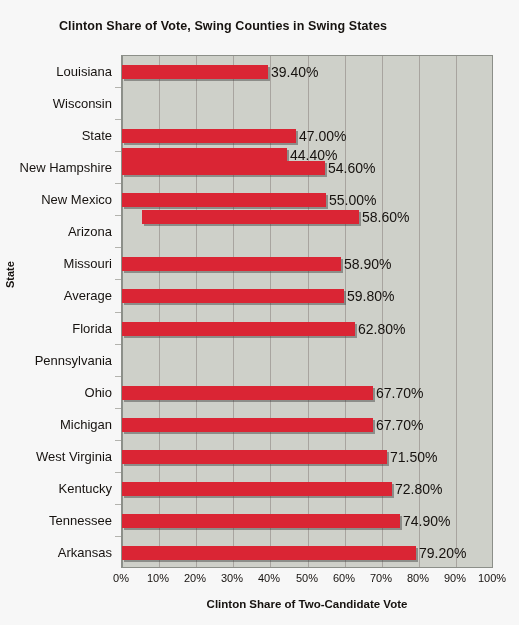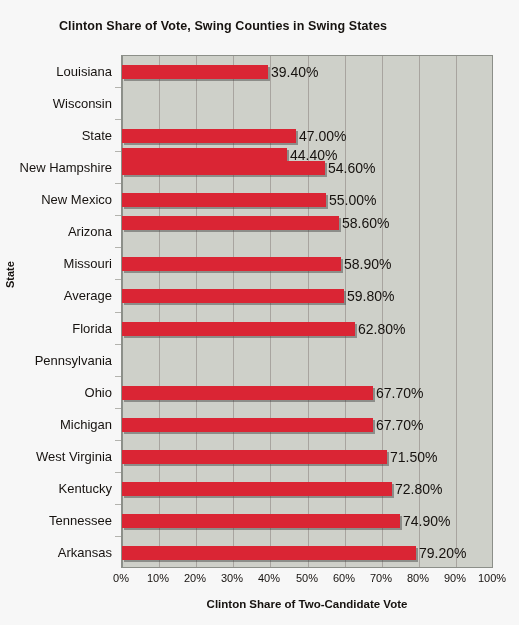--- a/index.html
+++ b/index.html
@@ -181,21 +181,21 @@
           <div class="bar-label" style="left: 174px;">47.00%</div>
         </div>
         <div class="bar-row" style="top: 96.1875px;">
           <div class="bar" style="width: 203px; background: rgb(218, 37, 52);"></div>
           <div class="bar-label" style="left: 203px;">54.60%</div>
         </div>
         <div class="bar-row" style="top: 128.25px;">
           <div class="bar" style="width: 204px; background: rgb(218, 37, 52);"></div>
           <div class="bar-label" style="left: 204px;">55.00%</div>
         </div>
-        <div class="bar-row" style="top: 151px;">
+        <div class="bar-row" style="top: 145px; margin-left: 20px;">
           <div class="bar" style="width: 217px; background: rgb(218, 37, 52);"></div>
           <div class="bar-label" style="left: 217px;">58.60%</div>
         </div>
         <div class="bar-row" style="top: 192.375px;">
           <div class="bar" style="width: 219px; background: rgb(218, 37, 52);"></div>
           <div class="bar-label" style="left: 219px;">58.90%</div>
         </div>
         <div class="bar-row" style="top: 224.438px;">
           <div class="bar" style="width: 222px; background: rgb(218, 37, 52);"></div>
           <div class="bar-label" style="left: 222px;">59.80%</div>

